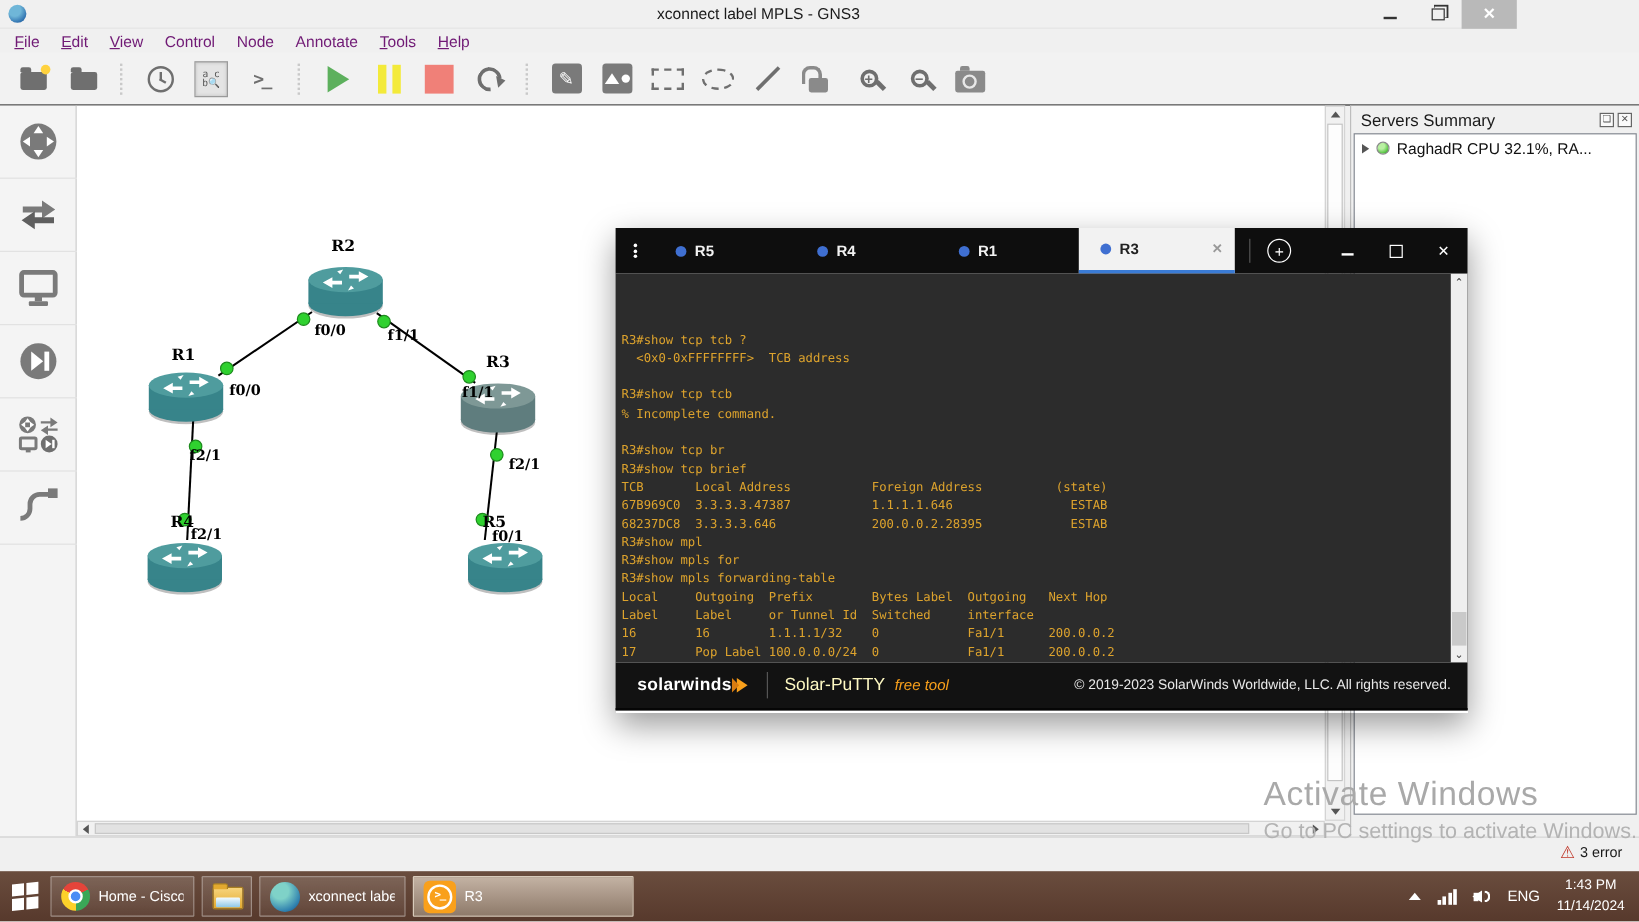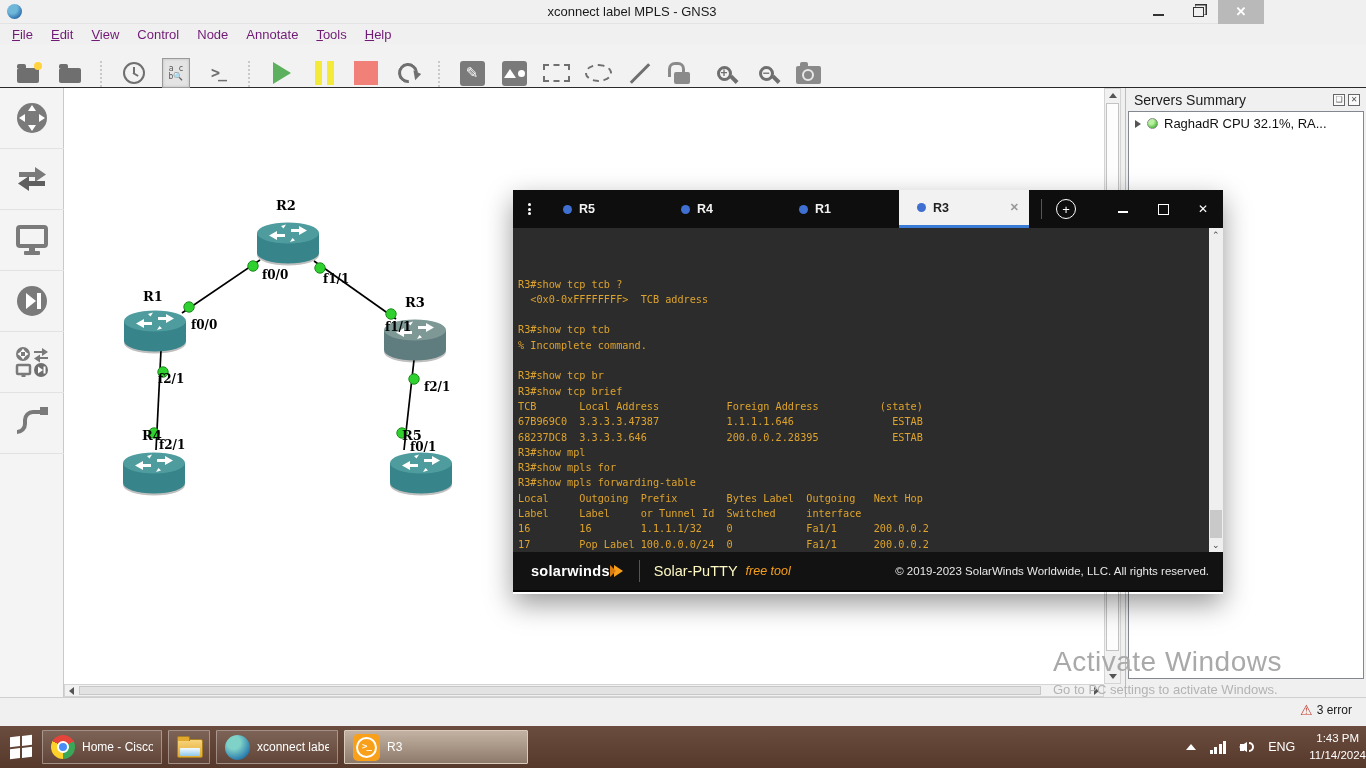--- a/index.html
+++ b/index.html
@@ -17,21 +17,21 @@
   .cap-min::before{content:'';width:11px;height:2px;background:#333;margin-top:6px}
   .cap-rest::before{content:'';width:9px;height:8px;border:1.5px solid #333;box-shadow:2px -2px 0 -0.5px #f0f0f0,2.5px -2.5px 0 0.5px #333}
   .cap-close{background:#b9b9b9;width:46px;color:#fff;font-size:13px;font-weight:bold}
 
   .menubar{position:absolute;left:0;top:24px;width:1366px;height:20px;background:#f0f0f0;
     display:flex;align-items:center;gap:2px;padding-left:4px}
   .menu-item{font-size:13px;color:#701a75;padding:1px 8px}
   .menu-item.u::first-letter{text-decoration:underline}
 
   .toolbar{position:absolute;left:0;top:44px;width:1366px;height:44px;background:#f2f2f2;
-    border-bottom:1px solid #2a2a2a;display:flex;align-items:flex-end;gap:14px;padding-left:14px}
+    border-bottom:1px solid #2a2a2a;display:flex;align-items:center;gap:14px;padding-left:14px}
   .tsep{width:4px;height:26px;border-left:2px dotted #c9c9c9;margin:0 2px}
   .tico{width:28px;height:28px;display:flex;align-items:center;justify-content:center;position:relative}
   .folder{width:22px;height:15px;background:#6f6f6f;border-radius:2px;position:relative;margin-top:4px}
   .folder::before{content:'';position:absolute;top:-4px;left:0;width:9px;height:4px;background:#6f6f6f;border-radius:2px 2px 0 0}
   .folder.new::after{content:'';position:absolute;top:-6px;right:-3px;width:8px;height:8px;border-radius:50%;background:#ffd23e}
   .clockico{width:22px;height:22px;border:2.5px solid #6f6f6f;border-radius:50%;position:relative}
   .clockico::before{content:'';position:absolute;left:8px;top:3px;width:2px;height:7px;background:#6f6f6f}
   .clockico::after{content:'';position:absolute;left:8px;top:8px;width:6px;height:2px;background:#6f6f6f;transform:rotate(30deg);transform-origin:left}
   .labeltool{width:30px;height:30px;border:1px solid #9a9a9a;background:#e4e4e4;box-shadow:inset 0 0 3px #bbb;
     font-family:"DejaVu Sans Mono",monospace;font-size:8px;color:#555;display:flex;flex-direction:column;align-items:center;justify-content:center;line-height:8px}
@@ -93,21 +93,21 @@
     background:radial-gradient(circle at 35% 30%,#b9f0a2 0 30%,#57c443 70%,#2e9e2e 100%)}
 
   
   .statusbar{position:absolute;left:0;top:697px;width:1366px;height:29px;background:#f0f0f0;border-top:1px solid #cfcfcf}
   .err{position:absolute;right:14px;top:5px;display:flex;align-items:center;gap:4px;font-size:12px;color:#1a1a1a}
   .warn-tri{color:#c0392b;font-size:14px;line-height:14px}
 
   
   .watermark{position:absolute;left:1053px;top:646px;z-index:6;color:#a9a9a9;pointer-events:none}
   .wm1{font-size:28px;letter-spacing:.5px}
-  .wm2{font-size:13px;margin-top:4px;color:#b3b3b3}
+  .wm2{font-size:18px;margin-top:4px;color:#b3b3b3}
 
   
   .term{position:absolute;left:513px;top:190px;width:710px;height:404px;z-index:5;box-shadow:0 10px 26px rgba(0,0,0,.4)}
   .tabbar{height:38px;background:#0e0e0e;display:flex;align-items:stretch}
   .kebab{width:32px;display:flex;align-items:center;justify-content:center;color:#fff;font-size:14px;letter-spacing:0}
   .kebab i{display:block;width:3px;height:3px;background:#fff;border-radius:50%;margin:1.5px 0}
   .tab{width:118px;display:flex;align-items:center;gap:7px;padding-left:18px;color:#f2f2f2;font-size:12.5px;font-weight:bold;position:relative}
   .tab .dot{width:9px;height:9px;border-radius:50%;background:#3f6fd1;flex:0 0 auto}
   .tab.active{width:130px;background:#f2f2f2;color:#222;border-bottom:3px solid #3a7bd5}
   .tab .tab-close{display:none;margin-left:auto;margin-right:10px;color:#999;font-size:11px}
@@ -149,21 +149,21 @@
     background:conic-gradient(from -60deg,#e5443a 0 120deg,#3aa757 120deg 240deg,#fcd12a 240deg 360deg)}
   .ic-chrome .tbi::after{content:'';position:absolute;inset:6px;background:#4a8cf5;border:2px solid #fff;border-radius:50%}
   .ic-explorer .tbi{width:26px;height:19px;position:relative;background:linear-gradient(#f7d47c,#e2a92f);border:1px solid #a87f22;border-radius:2px;margin-top:3px}
   .ic-explorer .tbi::before{content:'';position:absolute;top:-4px;left:-1px;width:11px;height:4px;background:#e2a92f;border:1px solid #a87f22;border-bottom:none;border-radius:2px 2px 0 0}
   .ic-explorer .tbi::after{content:'';position:absolute;left:2px;right:2px;bottom:1px;height:8px;background:linear-gradient(#f3fbff,#8ec8e8);border-radius:1px}
   .ic-gns3 .tbi{width:25px;height:25px;border-radius:50%;background:radial-gradient(circle at 35% 30%,#7fd2c8 0 28%,#2e7fae 72%,#183d63 100%)}
   .ic-solarputty .tbi{width:27px;height:27px;border-radius:5px;background:#f9a01b;position:relative}
   .ic-solarputty .tbi::before{content:'';position:absolute;inset:3px;border:2px solid #fff;border-radius:50%}
   .ic-solarputty .tbi::after{content:'>_';position:absolute;left:0;right:0;top:7px;text-align:center;
     font-family:"DejaVu Sans Mono",monospace;font-weight:bold;font-size:9px;color:#fff;letter-spacing:-1px}
-  .tray{margin-left:auto;display:flex;align-items:center;gap:14px;color:#fff}
+  .tray{margin-left:auto;display:flex;align-items:center;gap:14px;padding-right:12px;color:#fff}
   .tray-up{width:0;height:0;border-left:5px solid transparent;border-right:5px solid transparent;border-bottom:6px solid #fff}
   .sigbars{display:flex;align-items:flex-end;gap:1.5px}
   .sigbars i{width:3px;background:#fff;display:block}
   .spk{display:flex;align-items:center}
   .spk .cone{width:0;height:0;border-right:8px solid #fff;border-top:5px solid transparent;border-bottom:5px solid transparent}
   .spk .base{width:4px;height:7px;background:#fff}
   .spk .wave{width:5px;height:10px;border:2px solid #fff;border-left:none;border-radius:0 8px 8px 0;margin-left:2px}
   .tray-lang{font-size:12.5px}
   .tray-clock{font-size:11.5px;text-align:center;line-height:1.45}
 </style>

